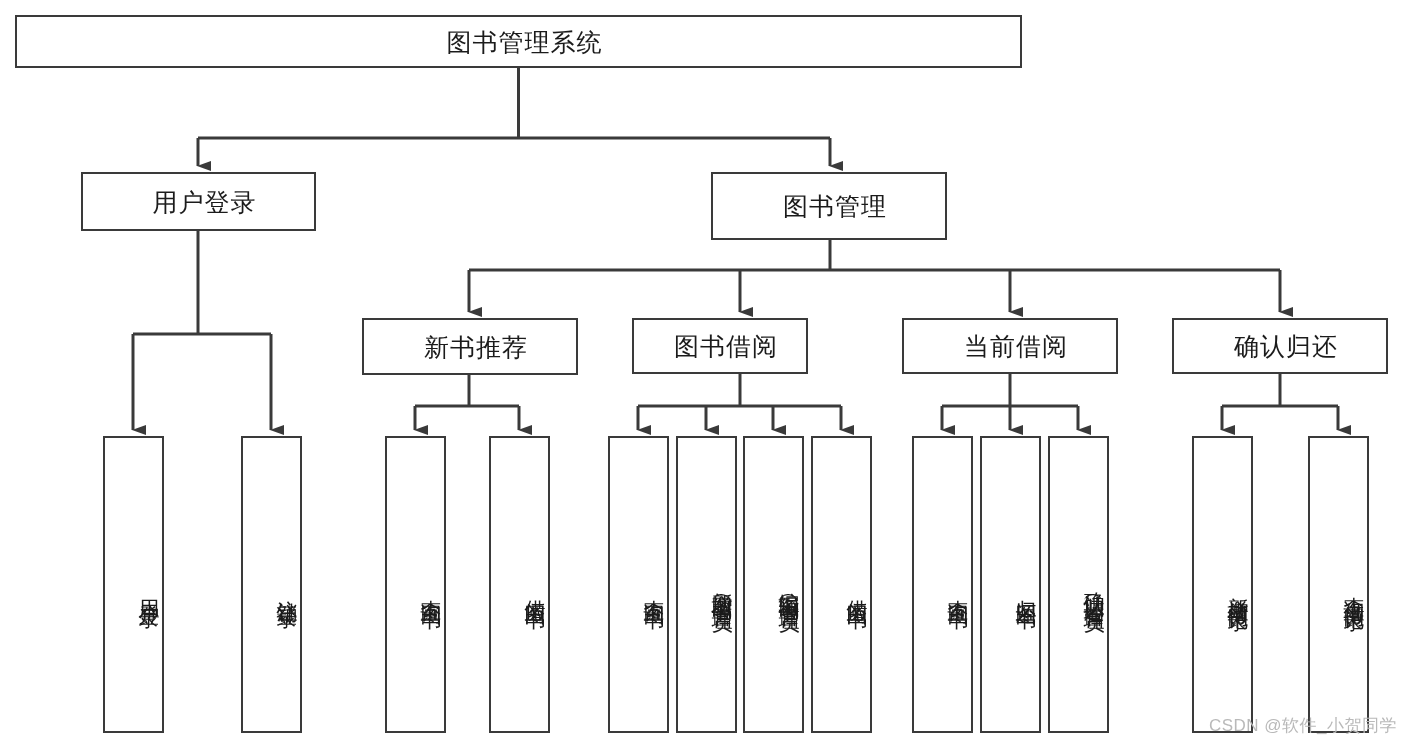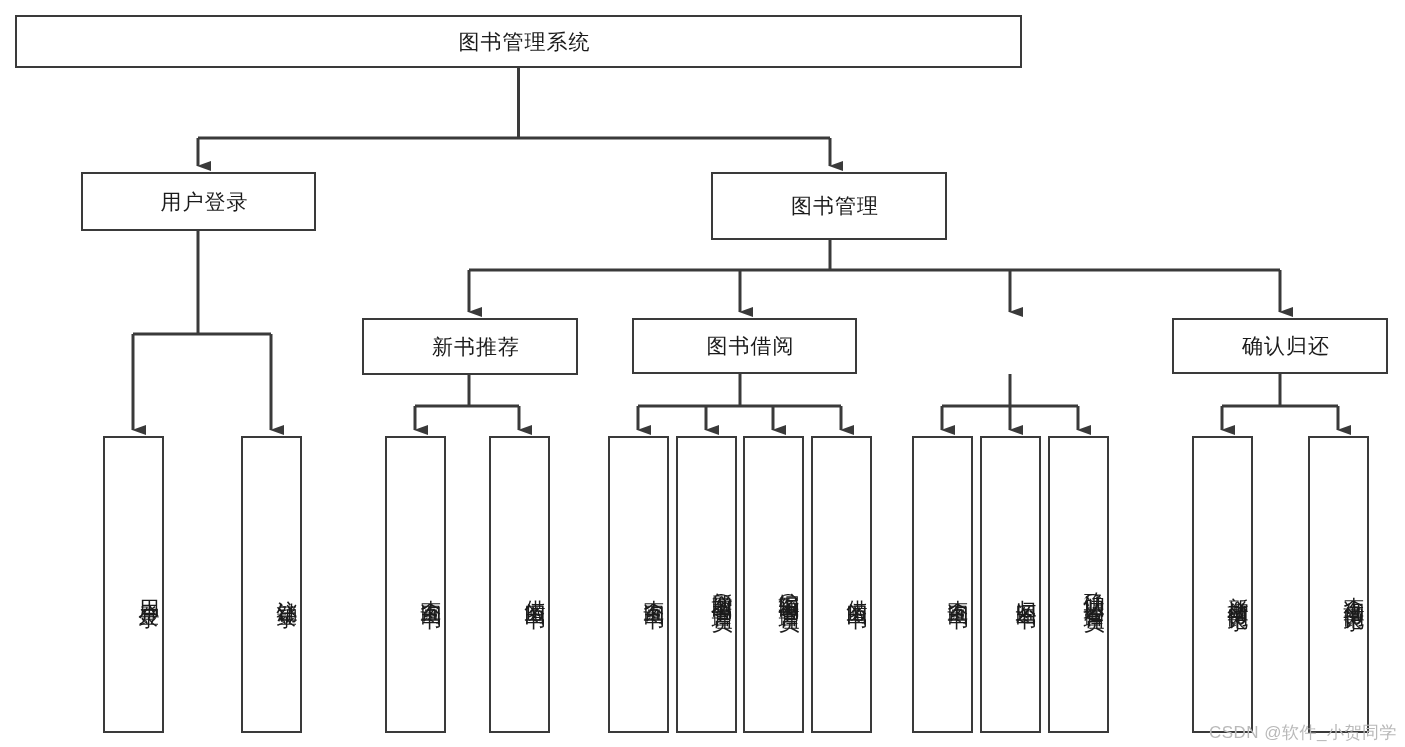--- a/index.html
+++ b/index.html
@@ -31,21 +31,21 @@
     box-sizing: border-box;
     background: #ffffff;
     border: 2px solid #3a3a3a;
     display: flex;
     align-items: center;
     justify-content: center;
     color: #1b1b1b;
     z-index: 2;
   }
   .node.horiz {
-    font-size: 21px;
+    font-size: 25px;
     letter-spacing: 1px;
     line-height: 1.2;
     padding-left: 12px;
   }
   .node.vert {
     writing-mode: vertical-rl;
     text-orientation: upright;
     font-size: 21px;
     letter-spacing: 3px;
     line-height: 1.25;
@@ -57,21 +57,21 @@
     writing-mode: vertical-rl;
     text-orientation: upright;
     display: block;
   }
   .node-root {
     font-size: 22px;
   }
   .watermark {
     position: absolute;
     right: 8px;
-    bottom: 3px;
+    bottom: 10px;
     font-size: 17px;
     color: #b9b9b9;
     z-index: 5;
     white-space: nowrap;
     letter-spacing: 0.5px;
   }
 </style>
 </head>
 <body>
 
@@ -134,22 +134,25 @@
   <div class="node horiz" style="left:81px; top:172px; width:235px; height:59px;">
     <span>用户登录</span>
   </div>
   <div class="node horiz" style="left:711px; top:172px; width:236px; height:68px;">
     <span>图书管理</span>
   </div>
 
   <div class="node horiz" style="left:362px; top:318px; width:216px; height:57px;">
     <span>新书推荐</span>
   </div>
-  <div class="node horiz" style="left:632px; top:318px; width:225px; height:56px;">
+  <div class="node horiz" style="left:632px; top:318px; width:176px; height:56px;">
     <span>图书借阅</span>
+  </div>
+  <div class="node horiz" style="left:902px; top:318px; width:216px; height:56px;">
+    <span>当前借阅</span>
   </div>
   <div class="node horiz" style="left:1172px; top:318px; width:216px; height:56px;">
     <span>确认归还</span>
   </div>
 
   <div class="node vert" style="left:103px; top:436px; width:61px; height:297px;">
     <span class="vlabel">用户登录</span>
   </div>
   <div class="node vert" style="left:241px; top:436px; width:61px; height:297px;">
     <span class="vlabel">注销登录</span>

